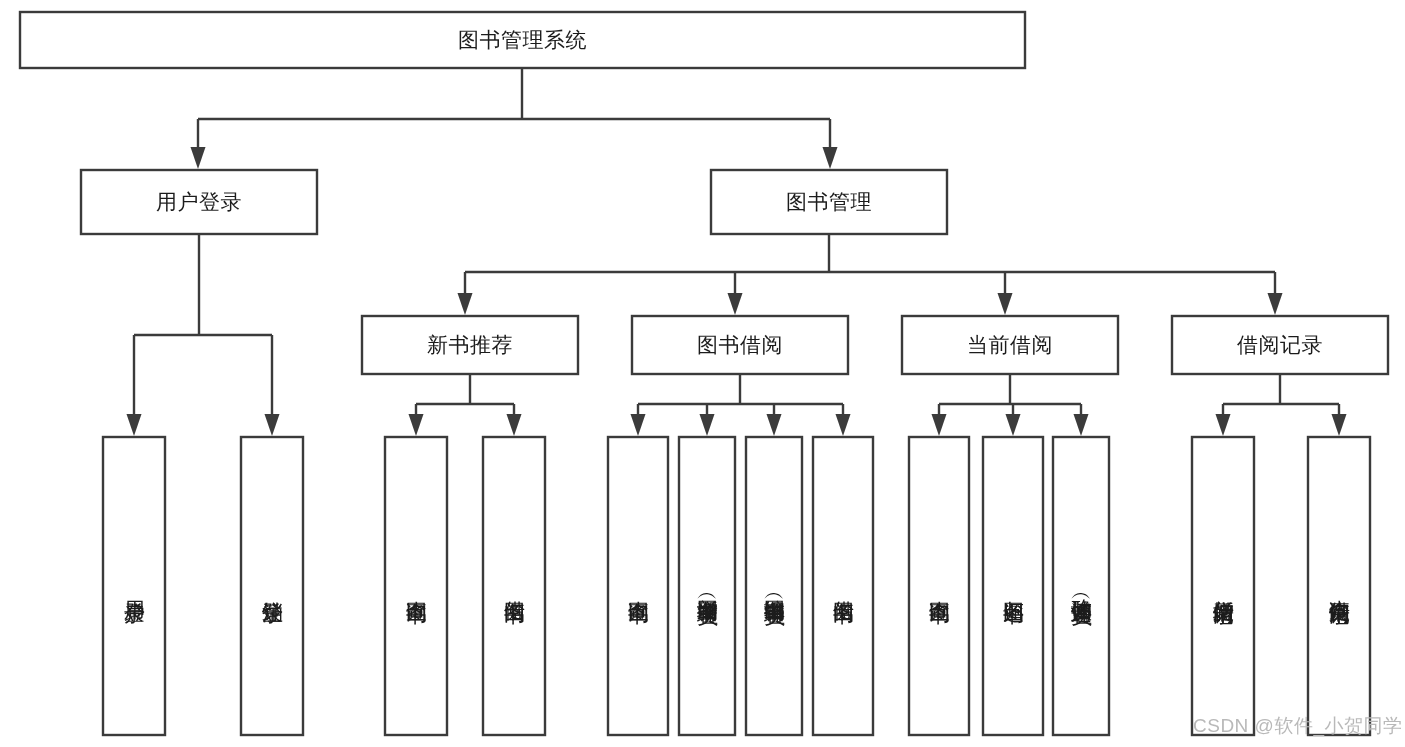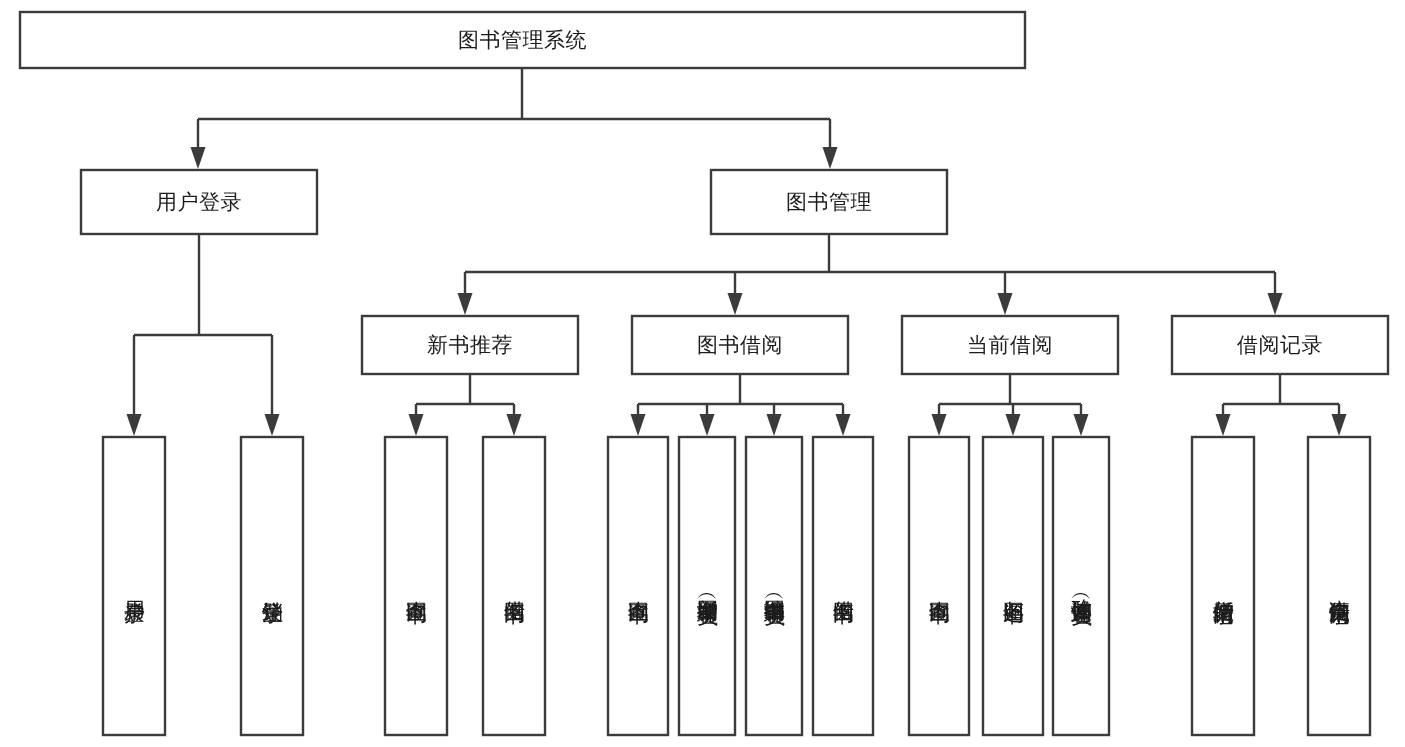--- a/index.html
+++ b/index.html
@@ -195,14 +195,15 @@
       <div class="node-label-v" style="left: 679px; top: 437px; width: 56px; height: 298px;">新增图书（管理员）</div>
       <div class="node-label-v" style="left: 746px; top: 437px; width: 56px; height: 298px;">编辑图书（管理员）</div>
       <div class="node-label-v" style="left: 813px; top: 437px; width: 60px; height: 298px;">借阅图书</div>
       <div class="node-label-v" style="left: 909px; top: 437px; width: 60px; height: 298px;">查询图书</div>
       <div class="node-label-v" style="left: 983px; top: 437px; width: 60px; height: 298px;">归还图书</div>
       <div class="node-label-v" style="left: 1053px; top: 437px; width: 56px; height: 298px;">确认归还（管理员）</div>
       <div class="node-label-v" style="left: 1192px; top: 437px; width: 62px; height: 298px;">新增借阅记录</div>
       <div class="node-label-v" style="left: 1308px; top: 437px; width: 62px; height: 298px;">查询借阅记录</div>
     </div>
 
+  <div class="watermark" style="left:1193px; top:713px;">CSDN @软件_小贺同学</div>
 
 </div>
 
 </body></html>

